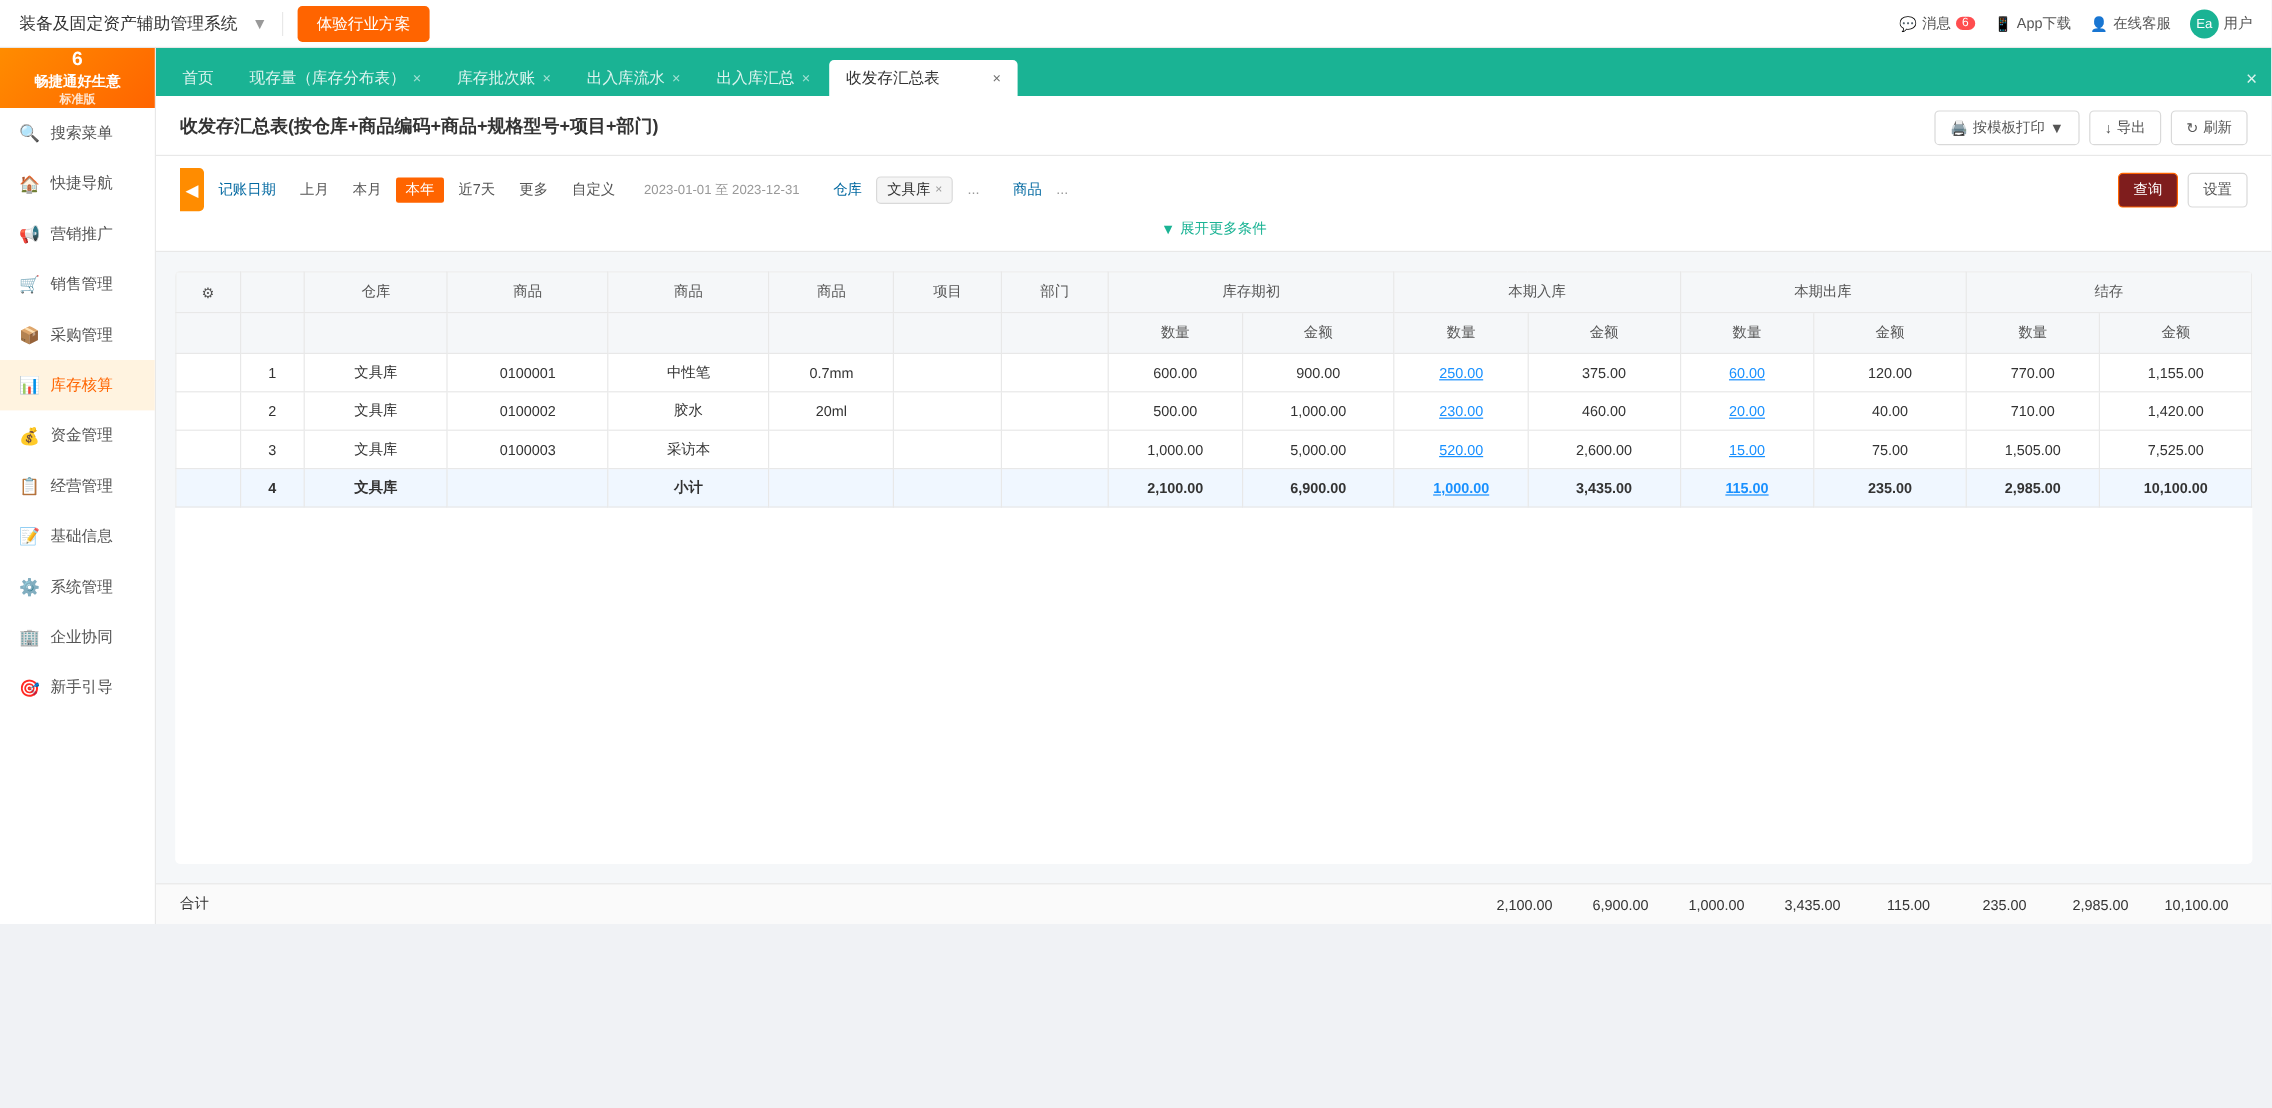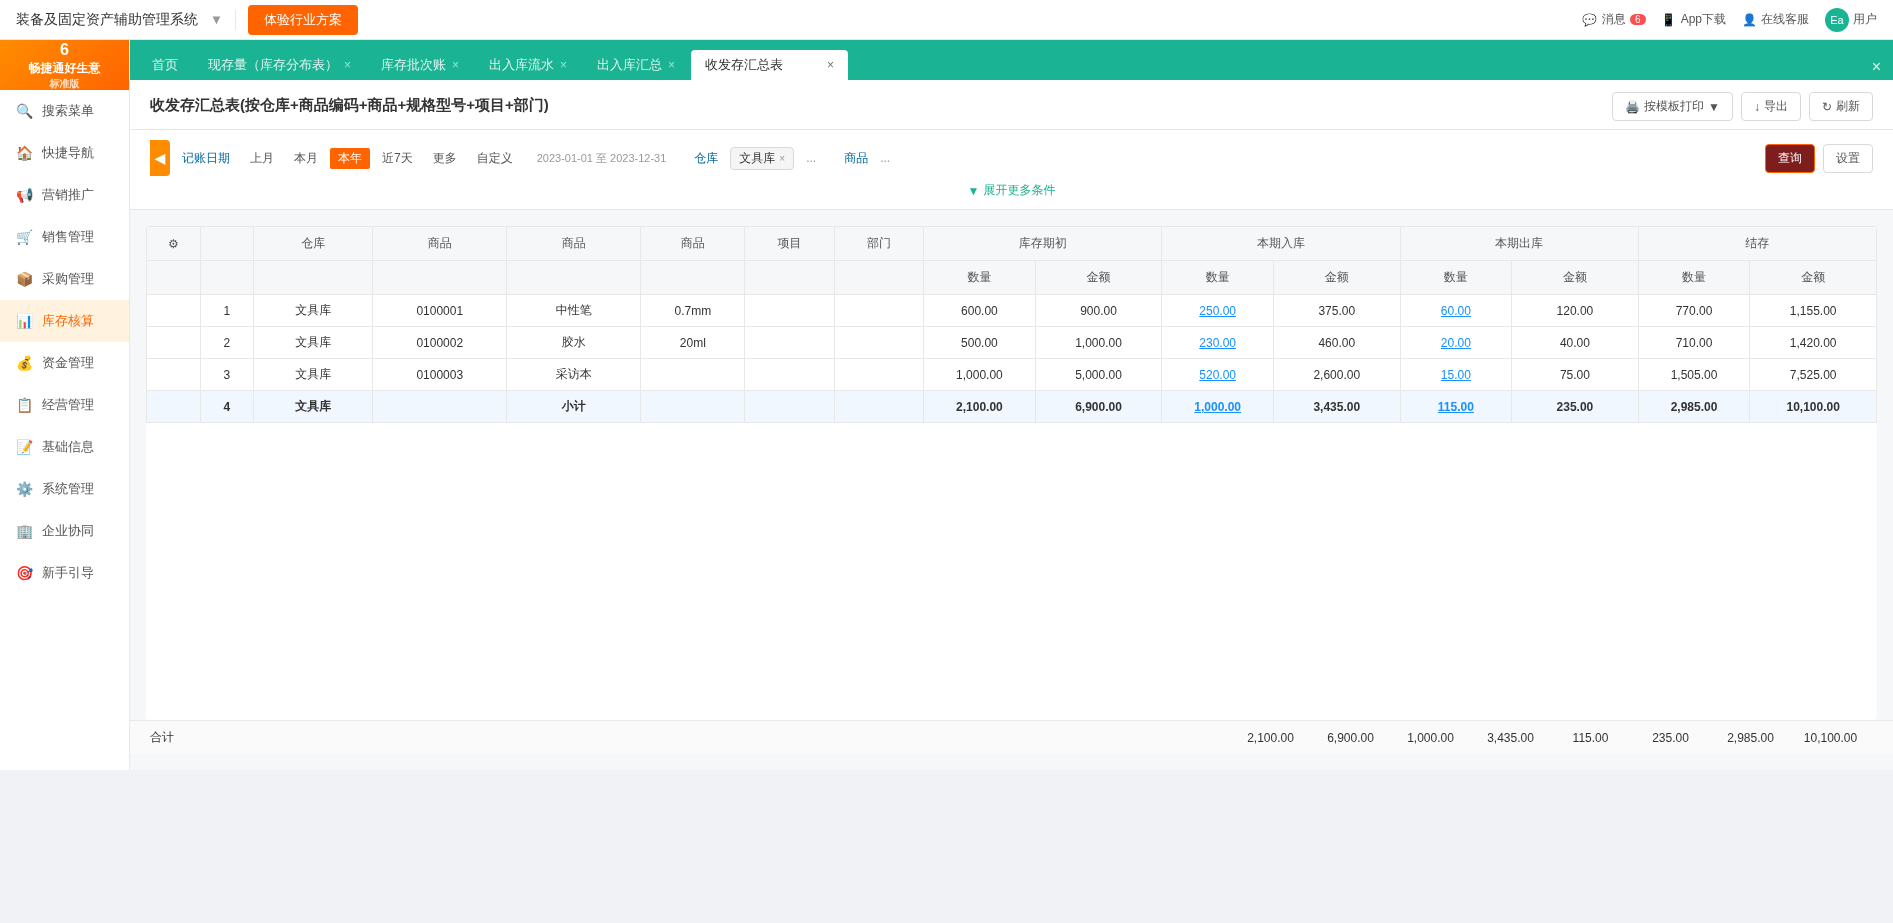--- a/index.html
+++ b/index.html
@@ -69,21 +69,21 @@
     .col-name { width: 90px; }
     .col-spec { width: 70px; }
     .col-project { width: 60px; }
     .col-dept { width: 60px; margin-left: 10px; }
     .col-num { width: 75px; }
     .col-amt { width: 85px; margin-top: 16px; }
 
     .toggle-btn { background: #ff8c00; color: #fff; width: 20px; height: 60px; display: flex; align-items: center; justify-content: center; cursor: pointer; border-radius: 0 4px 4px 0; border: none; font-size: 14px; flex-shrink: 0; }
 
     
-    .bottom-total { background: #fafafa; border-top: 1px solid #e8e8e8; padding: 8px 20px; display: flex; align-items: center; font-size: 12px; position: sticky; bottom: 16px; flex-shrink: 0; }
+    .bottom-total { background: #fafafa; border-top: 1px solid #e8e8e8; padding: 8px 20px; display: flex; align-items: center; font-size: 12px; position: sticky; bottom: 0; flex-shrink: 0; }
   </style>
 </head>
 <body>
 
 <div class="app-container">
 
   <div class="header-bar">
     <div class="header-left">
       <span class="system-title">装备及固定资产辅助管理系统</span>
       <span style="color:#999; cursor:pointer;">▼</span>

